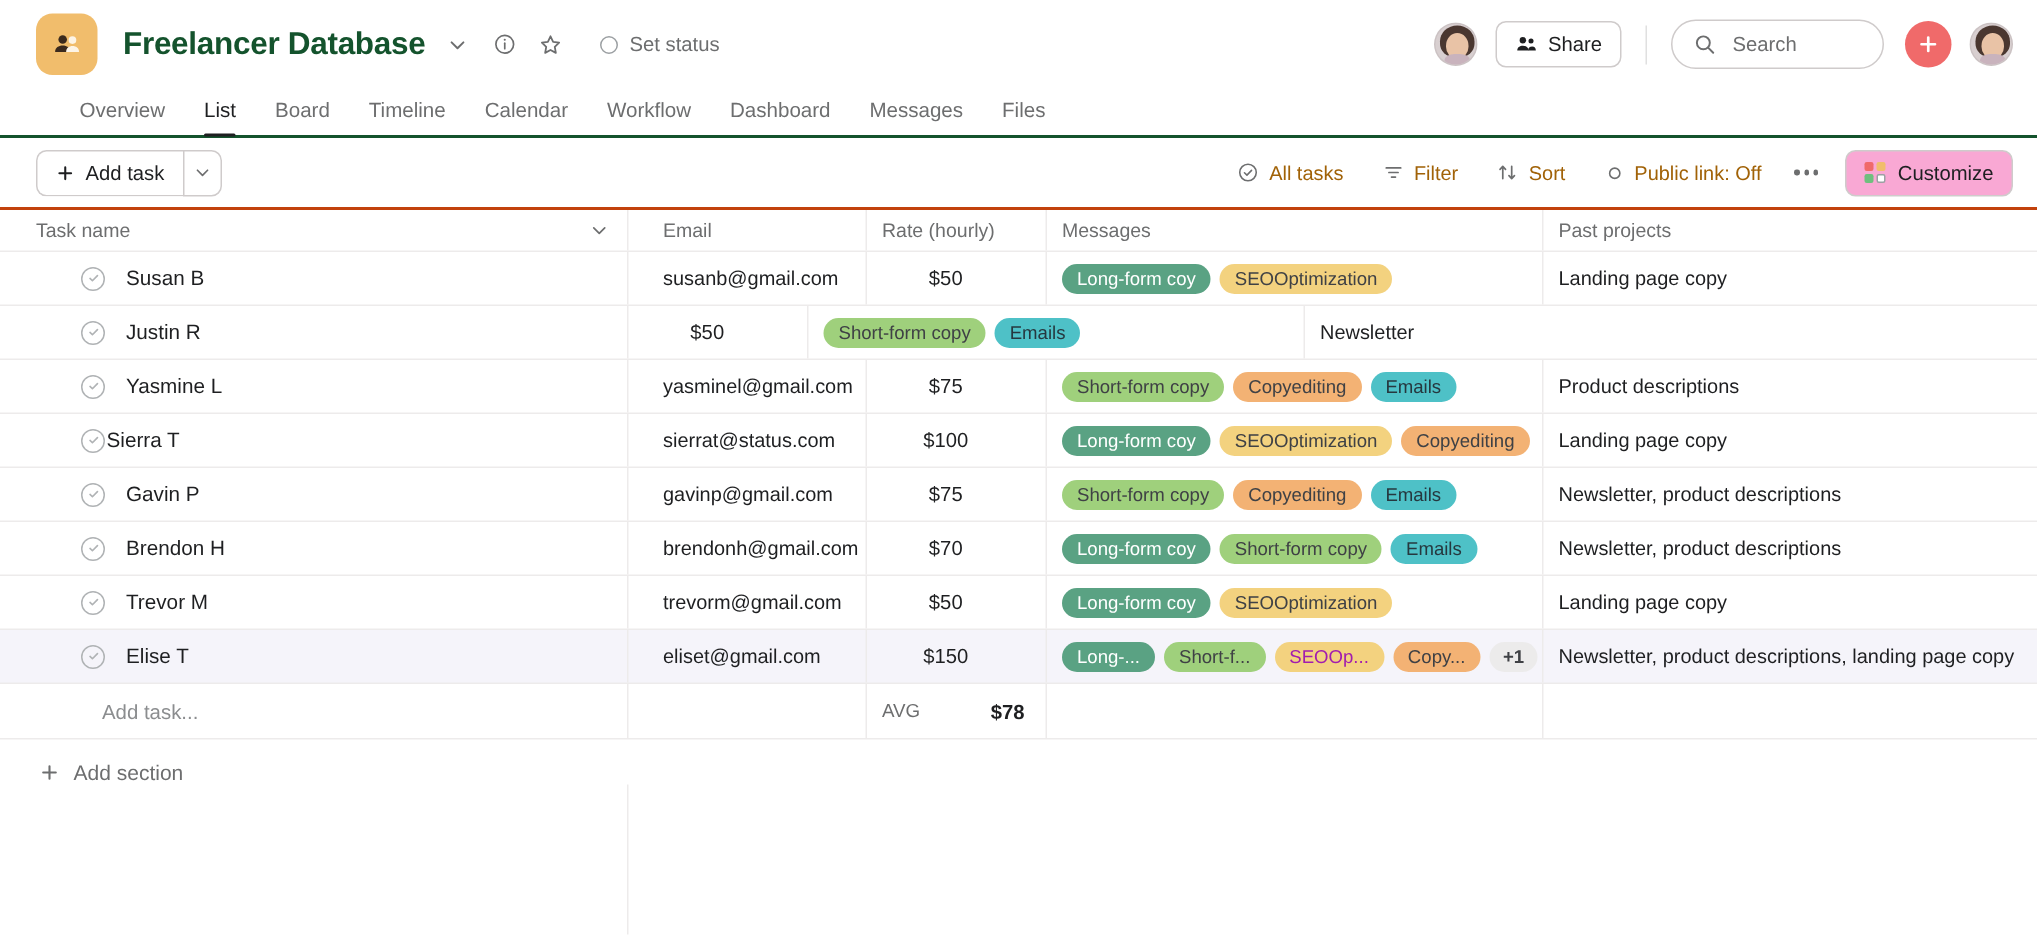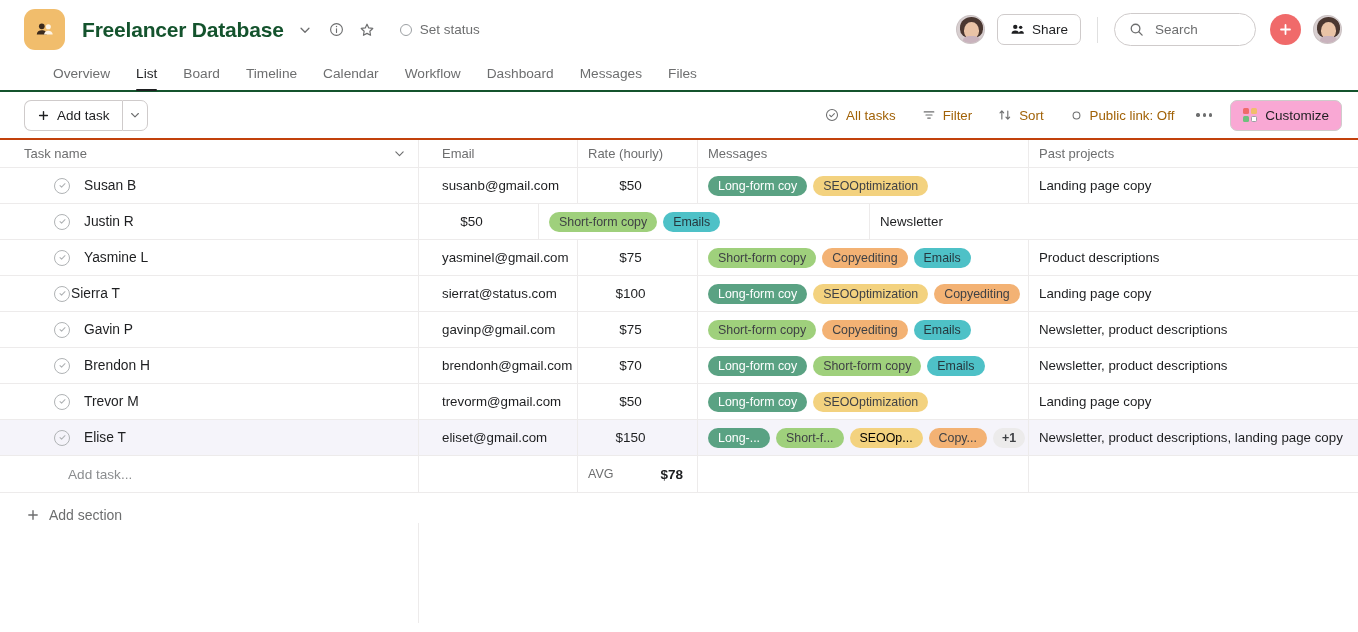--- a/index.html
+++ b/index.html
@@ -583,21 +583,21 @@
         </div>
         <div class="cell c-email">
           <span class="email-txt">eliset@gmail.com</span>
         </div>
         <div class="cell c-rate">
           <span class="rate-txt">$150</span>
         </div>
         <div class="cell c-exp">
           <span class="tag" style="background: rgb(90, 162, 131); color: rgb(255, 255, 255);">Long-...</span>
           <span class="tag" style="background: rgb(159, 208, 124); color: rgb(63, 65, 69);">Short-f...</span>
-          <span class="tag" style="background: rgb(243, 210, 127); color: #000000;">SEOOp...</span>
+          <span class="tag" style="background: rgb(243, 210, 127); color: #a21caf;">SEOOp...</span>
           <span class="tag" style="background: rgb(243, 178, 116); color: rgb(63, 65, 69);">Copy...</span>
           <span class="tag-more">+1</span>
         </div>
         <div class="cell c-past">
           <span class="past-txt">Newsletter, product descriptions, landing page copy</span>
         </div>
       </div>
     </div>
 
   <div class="row addrow">

